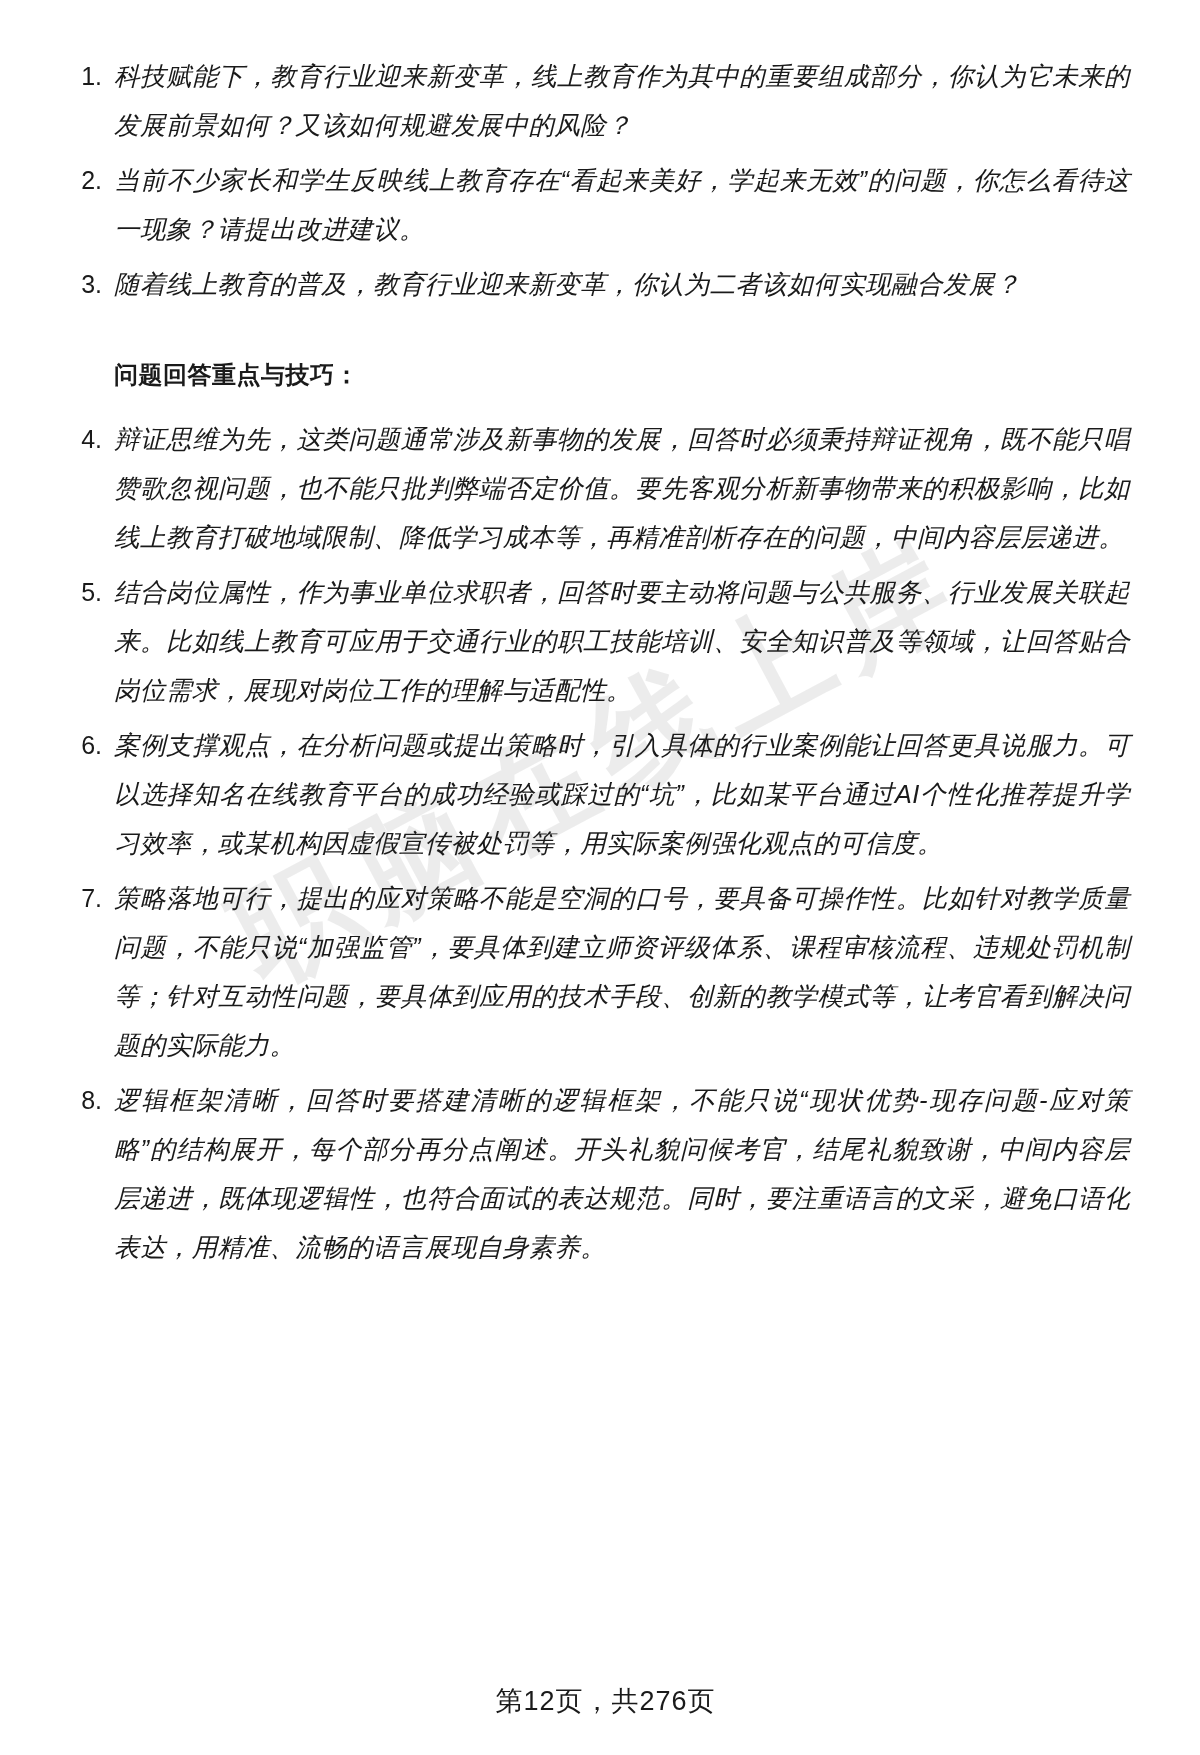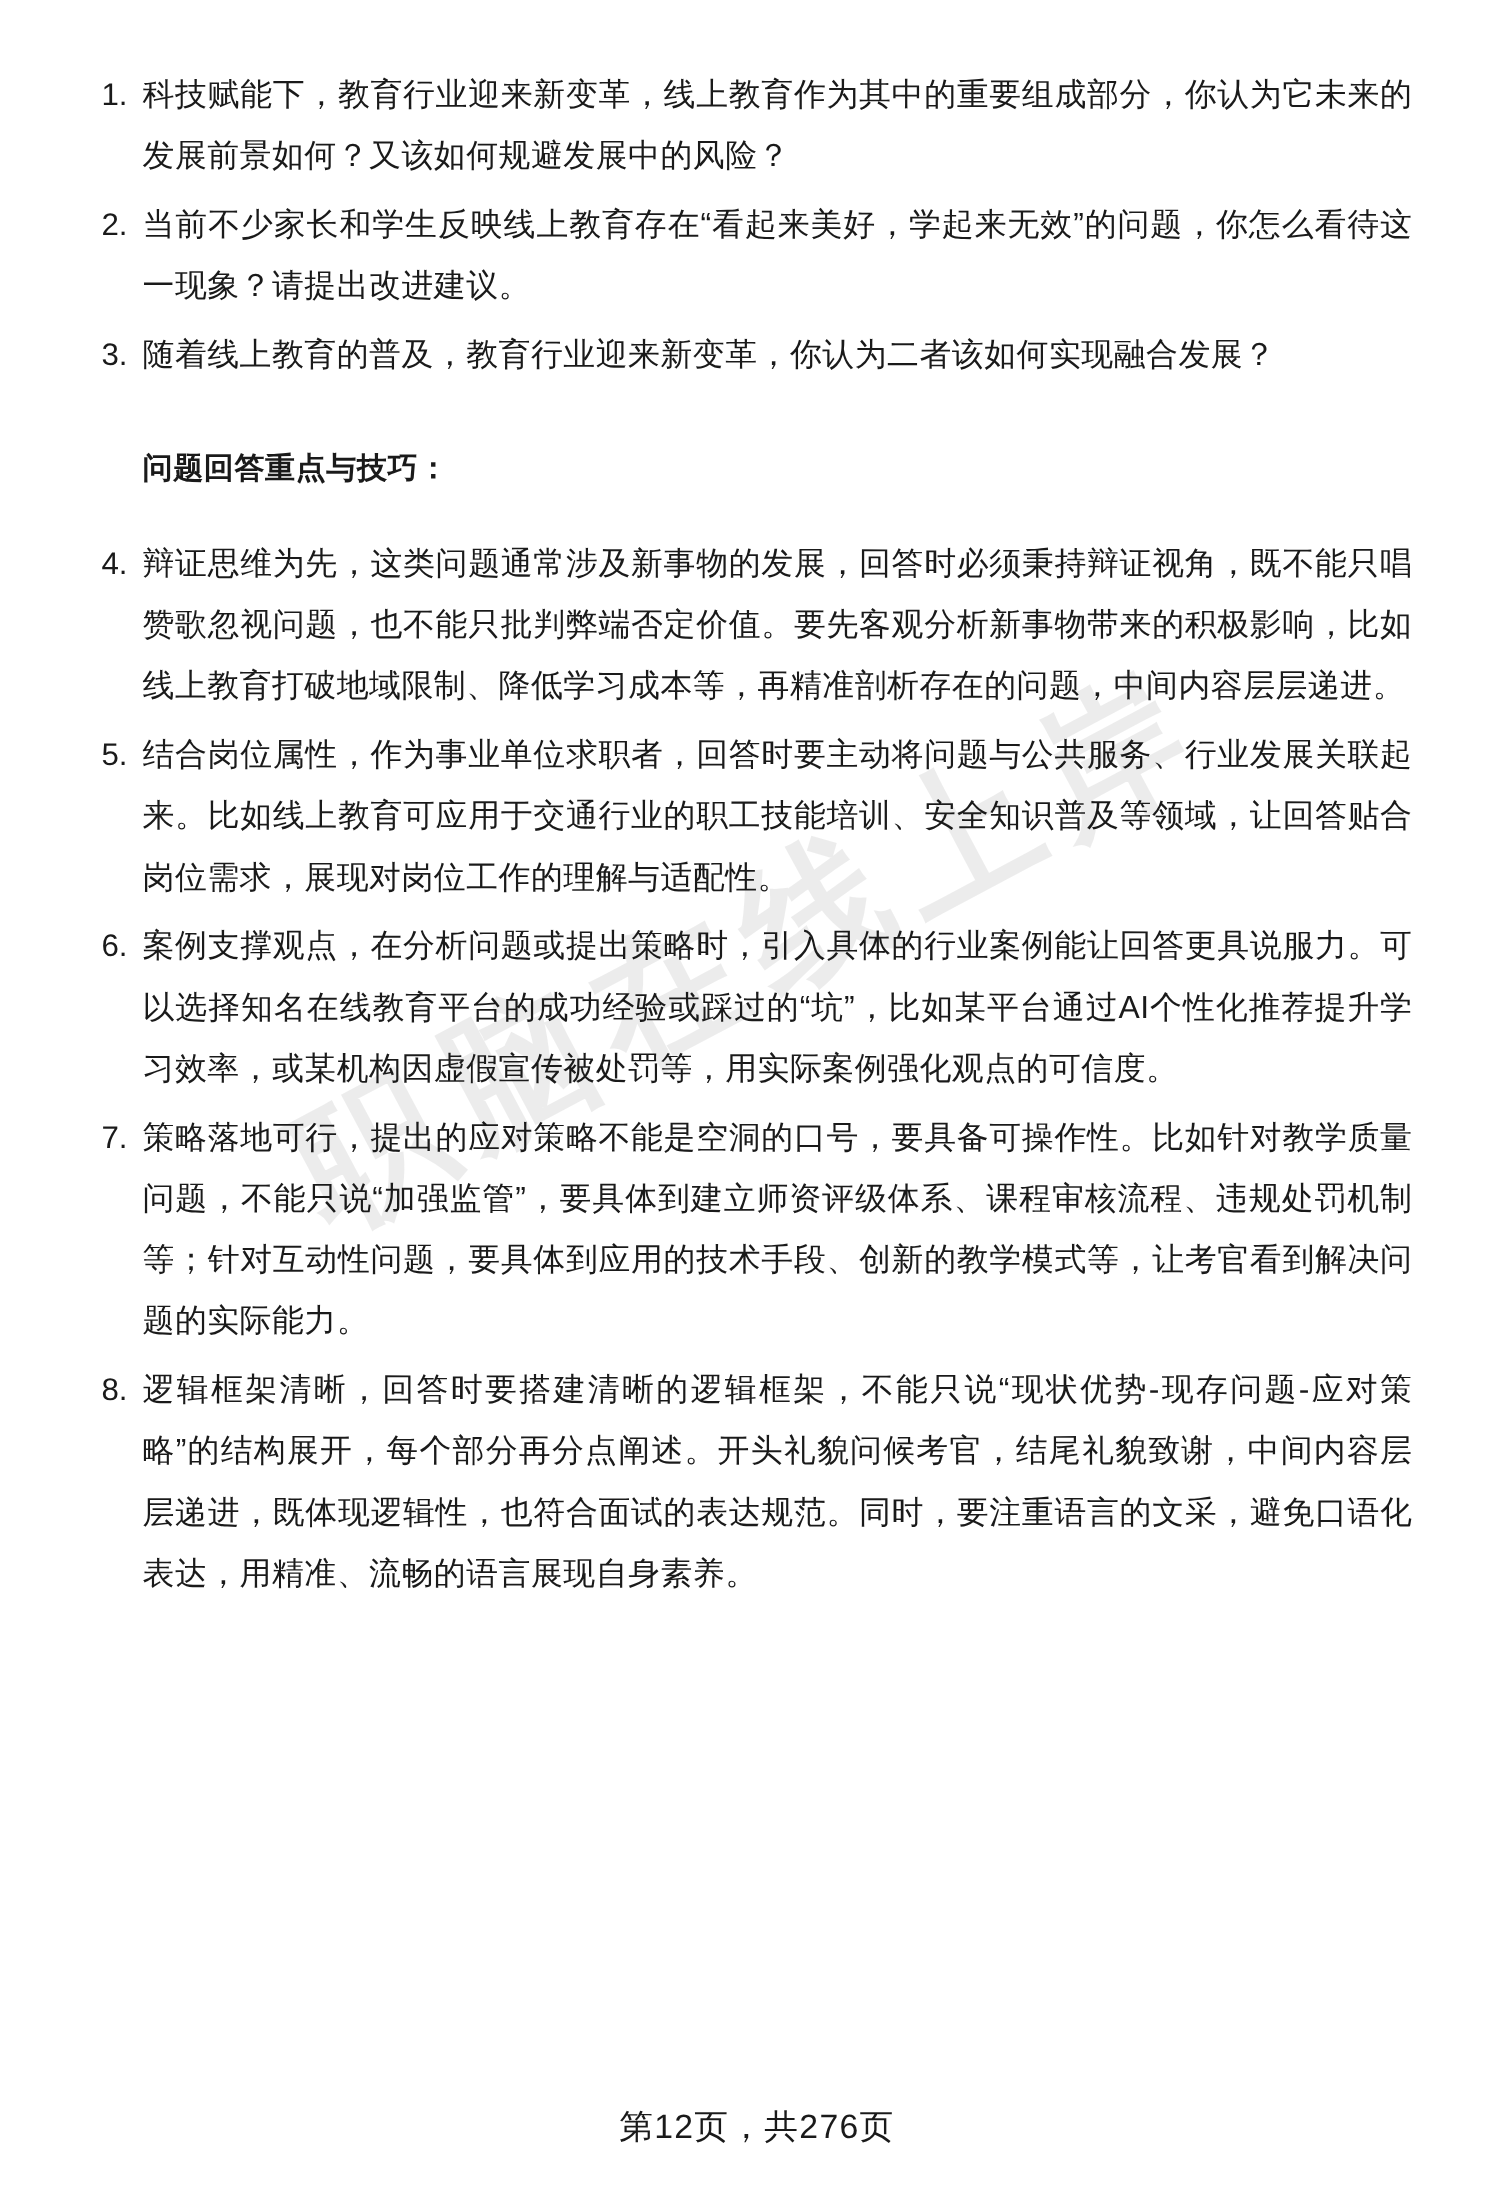--- a/index.html
+++ b/index.html
@@ -67,24 +67,25 @@
     color: #1a1a1a;
     box-sizing: border-box;
   }
   .txt {
     font-size: 25.5px;
     line-height: 49px;
     letter-spacing: 0.4px;
     text-align: justify;
     color: #1a1a1a;
     flex: 1;
+    font-style: italic;
   }
   .heading-block {
     margin-top: 46px;
-    margin-bottom: 32px;
+    margin-bottom: 20px;
     padding-left: 44px;
   }
   .heading {
     font-size: 24px;
     font-weight: bold;
     line-height: 40px;
     letter-spacing: 0.5px;
     color: #1a1a1a;
   }
   .footer {

